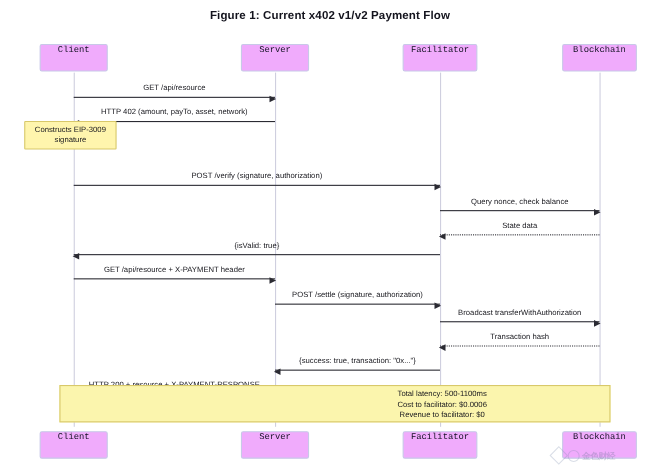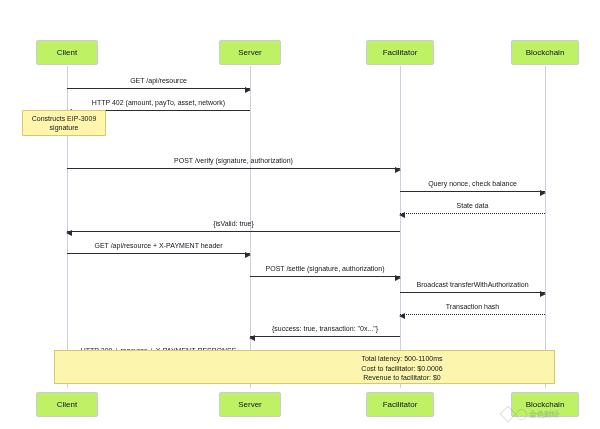--- a/index.html
+++ b/index.html
@@ -25,28 +25,28 @@
   }
   #diagram-canvas {
     position: absolute;
     top: 0; left: 0;
     width: 600px; height: 429px;
   }
   .participant-box {
     position: absolute;
     height: 25px;
     border: 1px solid #c8c8e8;
-    background: #bef264;
+    background: #f0abfc;
     border-radius: 2px;
     display: flex;
-    align-items: center;
     justify-content: center;
     font-size: 8px;
     color: #101020;
     z-index: 4;
+    font-family: Liberation Mono, monospace;
   }
   .lifeline {
     position: absolute;
     width: 1px;
     background: #cfcfdf;
     top: 66px;
     height: 322px;
     z-index: 1;
   }
   .msg {
@@ -154,20 +154,21 @@
     letter-spacing: -0.5px;
     white-space: nowrap;
     font-family: "DejaVu Sans", sans-serif;
   }
 </style>
 </head>
 <body>
 
 <div id="diagram-canvas">
 
+  <div id="figure-title">Figure 1: Current x402 v1/v2 Payment Flow</div>
 
   <div class="lifeline" style="left:67px;"></div>
   <div class="lifeline" style="left:250px;"></div>
   <div class="lifeline" style="left:400px;"></div>
   <div class="lifeline" style="left:545px;"></div>
 
   <div class="participant-box" style="left:36px;top:40px;width:62px;">
     <span>Client</span>
   </div>
   <div class="participant-box" style="left:219px;top:40px;width:62px;">

